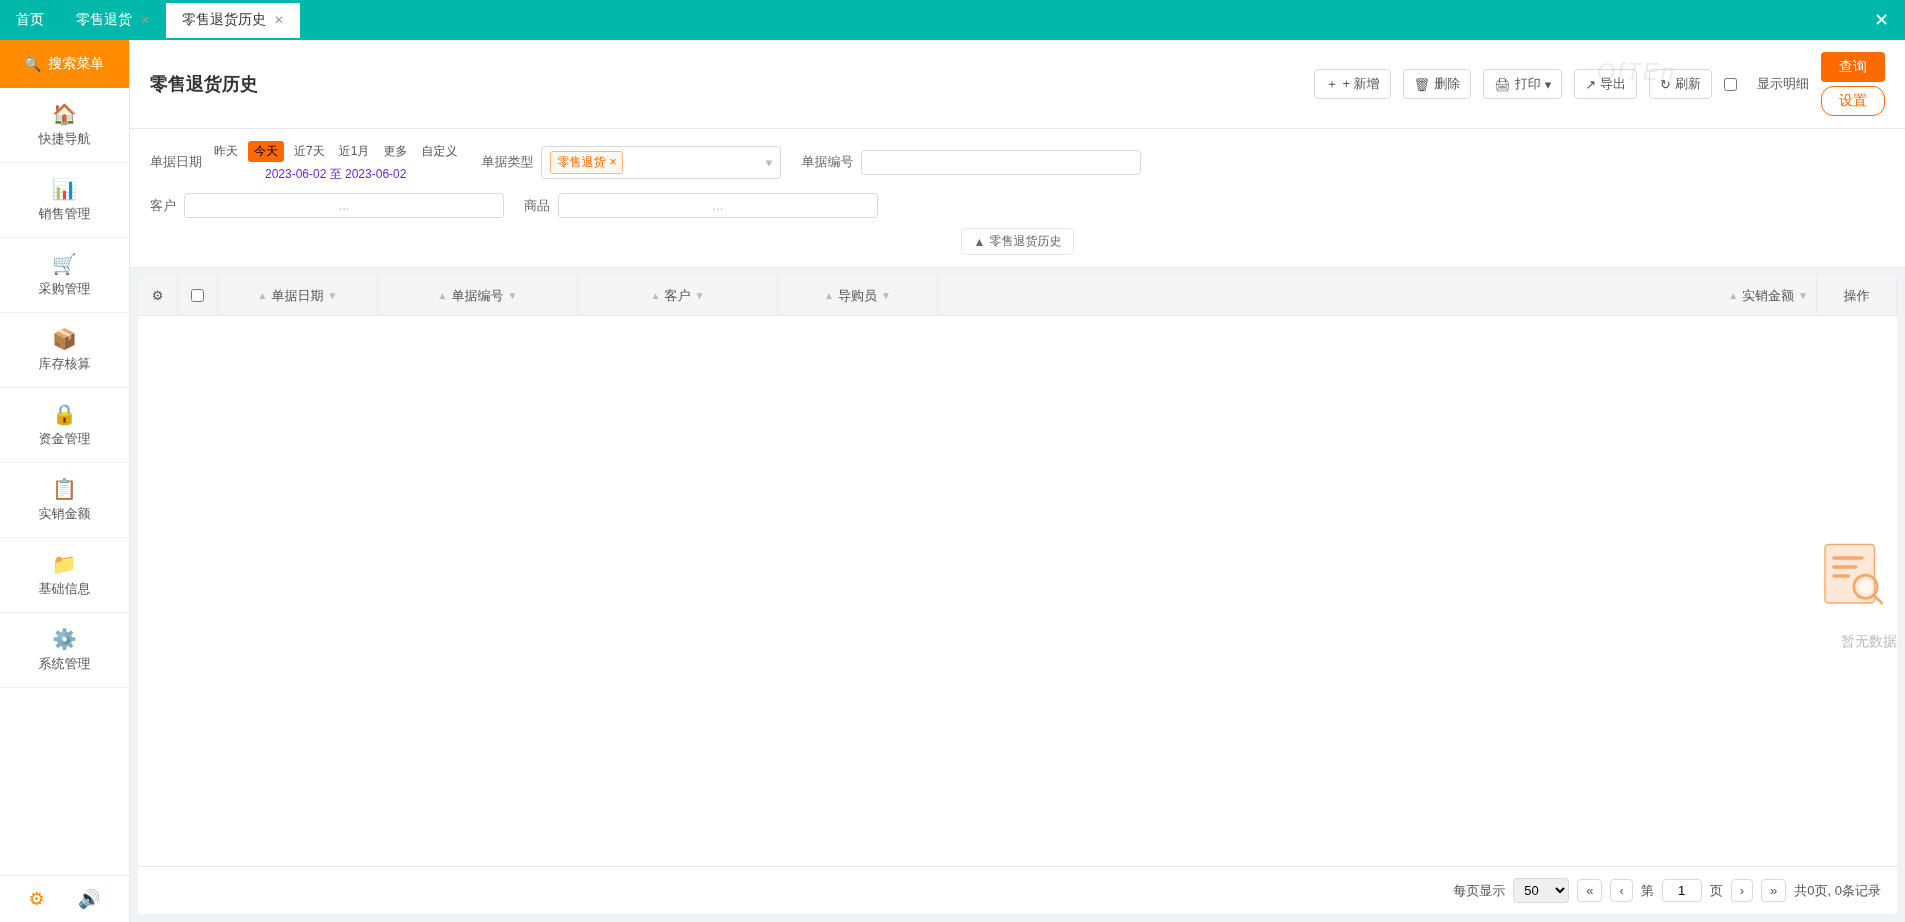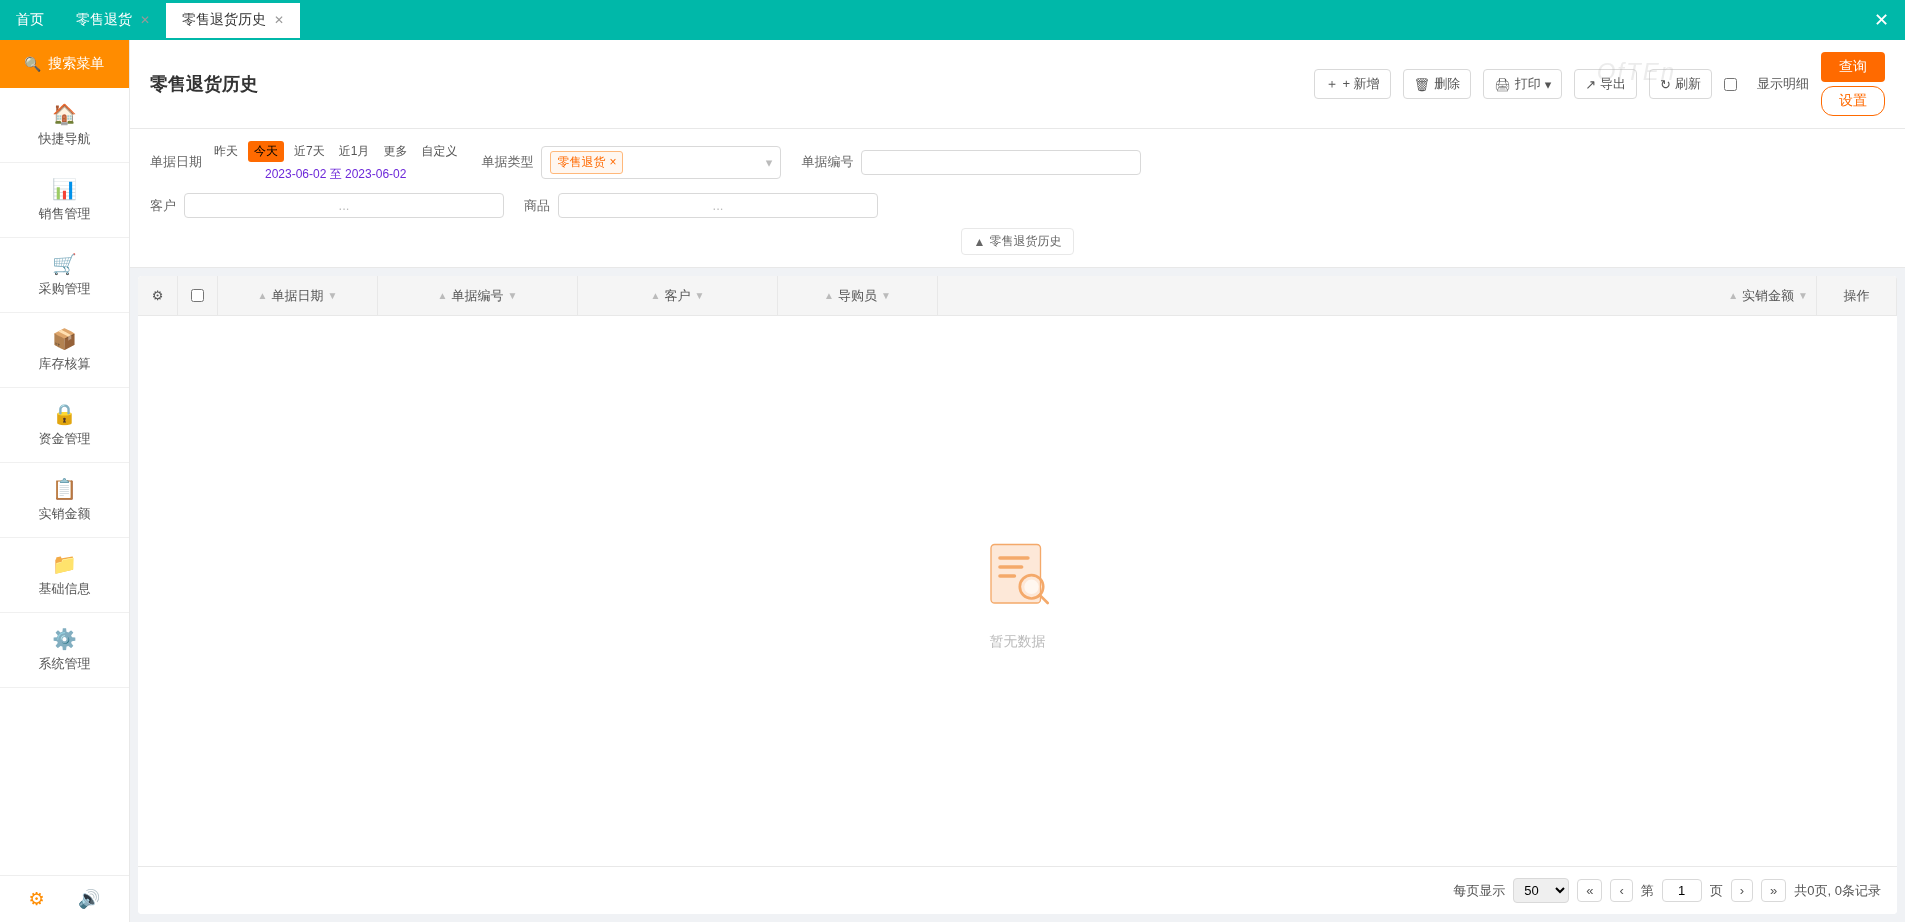--- a/index.html
+++ b/index.html
@@ -317,21 +317,21 @@
     .th-amount { flex: 1; text-align: right; justify-content: flex-end; }
     .th-action { width: 80px; flex: none; justify-content: center; }
 
     .sort-icon { color: #bbb; font-size: 10px; }
 
     
     .empty-state {
       flex: 1;
       display: flex;
       flex-direction: column;
-      align-items: center;
+      align-items: flex-end;
       justify-content: center;
       gap: 12px;
     }
     .empty-icon {
       width: 90px;
       height: 90px;
     }
     .empty-text {
       font-size: 14px;
       color: #bbb;

